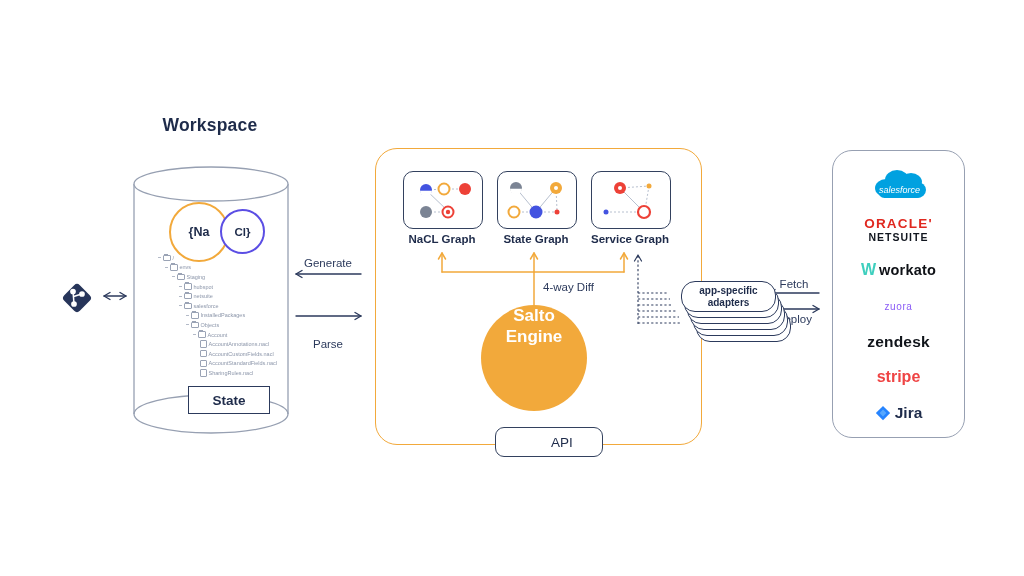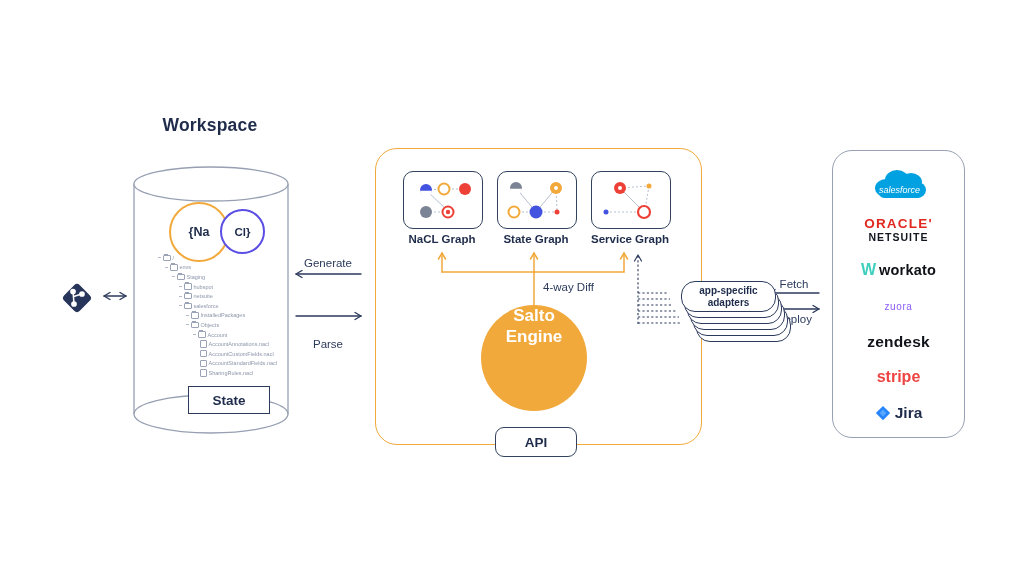--- a/index.html
+++ b/index.html
@@ -36,21 +36,21 @@
   .gcard{position:absolute;top:171px;width:78px;height:56px;background:#fff;border:1.6px solid #33415e;
          border-radius:10px;z-index:2;}
   .glabel{position:absolute;top:233px;width:106px;text-align:center;font-size:11.5px;font-weight:700;
           color:#1e2b4a;z-index:2;}
   .engine{position:absolute;left:481px;top:305px;width:106px;height:106px;border-radius:50%;
           background:#F2A93B;display:flex;align-items:flex-start;justify-content:center;text-align:center;
           color:#fff;font-size:17px;font-weight:700;line-height:1.25;padding:0 12px;box-sizing:border-box;
           z-index:2;}
   .api-box{position:absolute;left:495px;top:427px;width:80px;height:28px;background:#fff;
            border:1.6px solid #33415e;border-radius:9px;display:flex;align-items:center;justify-content:center;
-           font-size:13.5px;font-weight:700;color:#1e2b4a;z-index:3;}
+           font-size:13.5px;font-weight:400;color:#1e2b4a;z-index:3;padding-left:26px;}
   .stack{position:absolute;left:665px;top:281px;width:112px;height:64px;z-index:3;}
   .scard{position:absolute;width:95px;height:31px;background:#fff;border:1.5px solid #2c3a5c;
          border-radius:14px;box-sizing:border-box;margin-left:16px;}
   .scard-top{display:flex;align-items:center;justify-content:center;text-align:center;
              font-size:10px;font-weight:700;color:#1e2b4a;line-height:1.15;}
   
   .apps-panel{position:absolute;left:832px;top:150px;width:131px;height:286px;background:#fff;
               border:1.5px solid #97a0b2;border-radius:20px;z-index:2;}
   .app-row{position:absolute;left:0;width:131px;display:flex;align-items:center;justify-content:center;}
   .oracle-top{font-size:13.5px;font-weight:700;color:#E0281F;letter-spacing:1.2px;line-height:1.1;}

